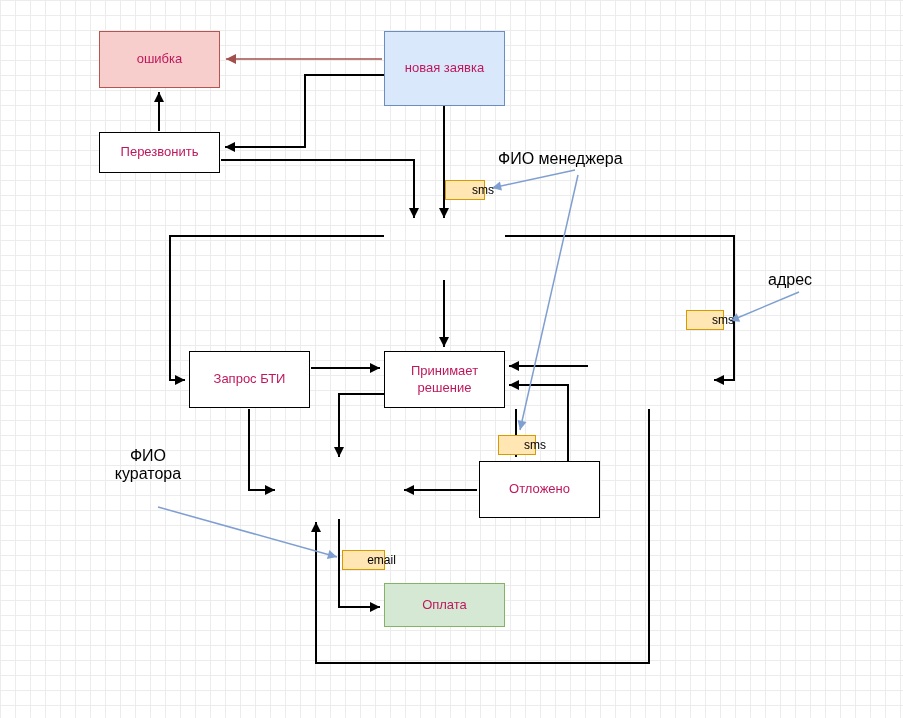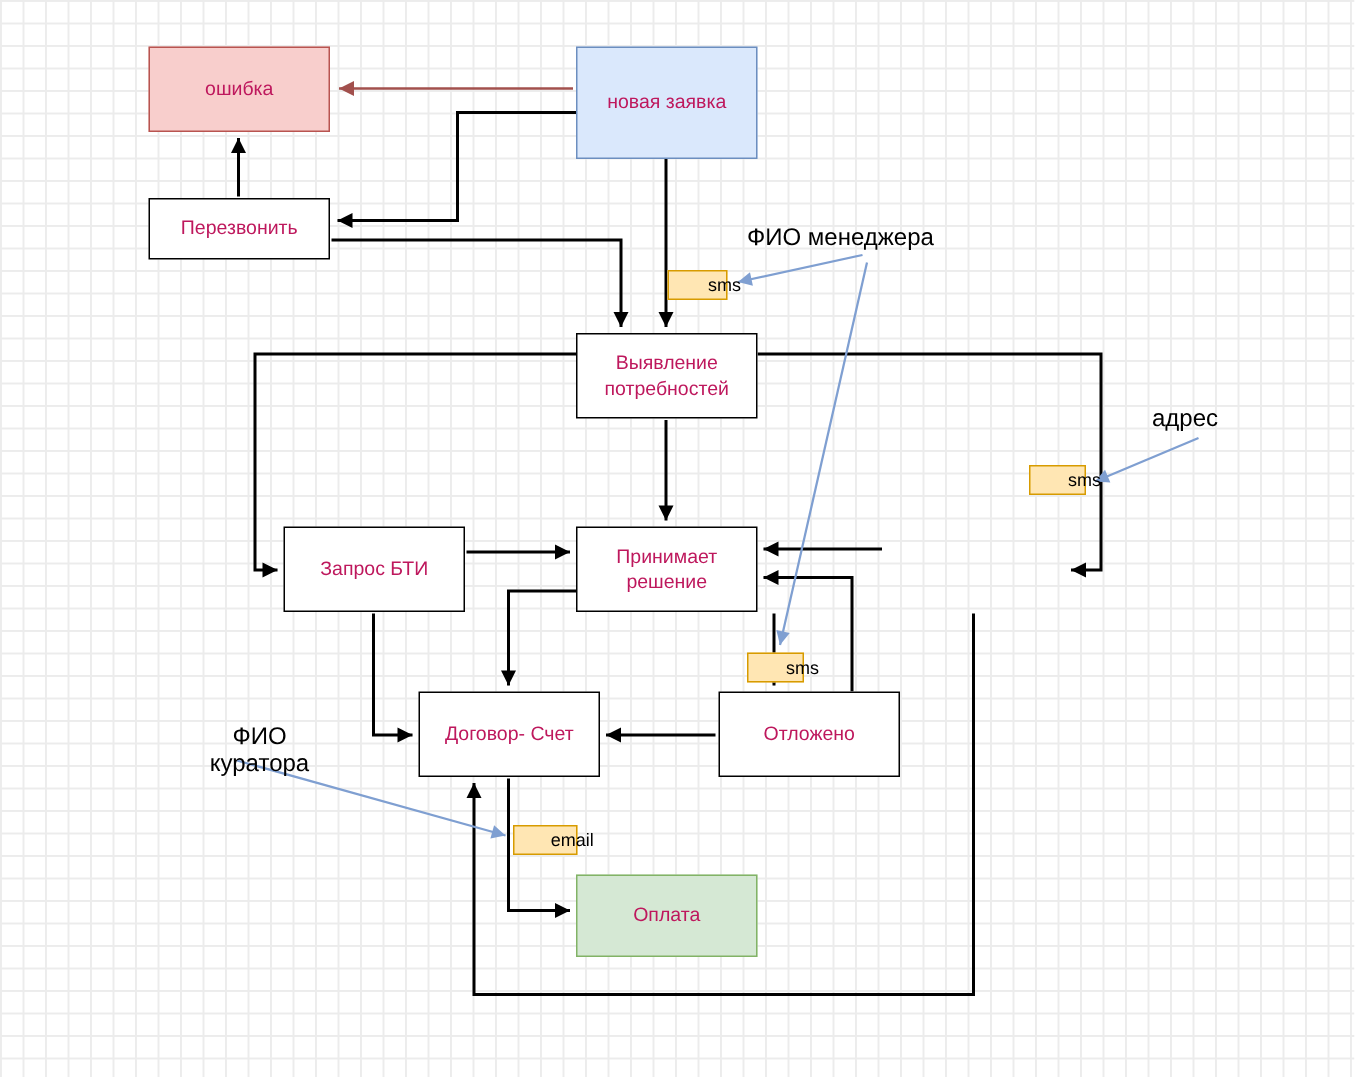--- a/index.html
+++ b/index.html
@@ -95,29 +95,27 @@
 
     <path d="M 575 170 L 492 188" fill="none" stroke="#7f9fd1" stroke-width="1.5" marker-end="url(#mk-blue)"></path>
     <path d="M 578 175 L 520 430" fill="none" stroke="#7f9fd1" stroke-width="1.5" marker-end="url(#mk-blue)"></path>
     <path d="M 799 292 L 730 321" fill="none" stroke="#7f9fd1" stroke-width="1.5" marker-end="url(#mk-blue)"></path>
     <path d="M 158 507 L 337 557" fill="none" stroke="#7f9fd1" stroke-width="1.5" marker-end="url(#mk-blue)"></path>
   </svg>
 
   <div class="node red" style="left:99px;  top:31px;  width:121px; height:57px;">ошибка</div>
   <div class="node blue" style="left:384px; top:31px;  width:121px; height:75px;">новая заявка</div>
   <div class="node" style="left:99px;  top:132px; width:121px; height:41px;">Перезвонить</div>
-  <div class="node" style="left:384px; top:222px; width:121px; height:57px;">Выявление потребностей</div>
   <div class="node" style="left:189px; top:351px; width:121px; height:57px;">Запрос БТИ</div>
   <div class="node" style="left:384px; top:351px; width:121px; height:57px;">Принимает решение</div>
-  <div class="node" style="left:279px; top:461px; width:121px; height:57px;">Договор- Счет</div>
   <div class="node" style="left:479px; top:461px; width:121px; height:57px;">Отложено</div>
-  <div class="node green" style="left:384px; top:583px; width:121px; height:55px;">Оплата</div>
+  <div class="node green" style="left:384px; top:583px; width:121px; height:44px;">Оплата</div>
 
   <div class="badge" style="left:445px; top:180px; width:40px; height:20px;">sms</div>
   <div class="badge" style="left:686px; top:310px; width:38px; height:20px;">sms</div>
   <div class="badge" style="left:498px; top:435px; width:38px; height:20px;">sms</div>
   <div class="badge" style="left:342px; top:550px; width:43px; height:20px;">email</div>
 
   <div class="annotation left" style="left:498px; top:150px;">ФИО менеджера</div>
   <div class="annotation left" style="left:768px; top:271px;">адрес</div>
-  <div class="annotation" style="left:107px; top:483px; width:82px;margin-left:25px;">ФИО куратора</div>
+  <div class="annotation" style="left:107px; top:447px; width:82px;">ФИО куратора</div>
 
 </div>
 
 </body></html>

